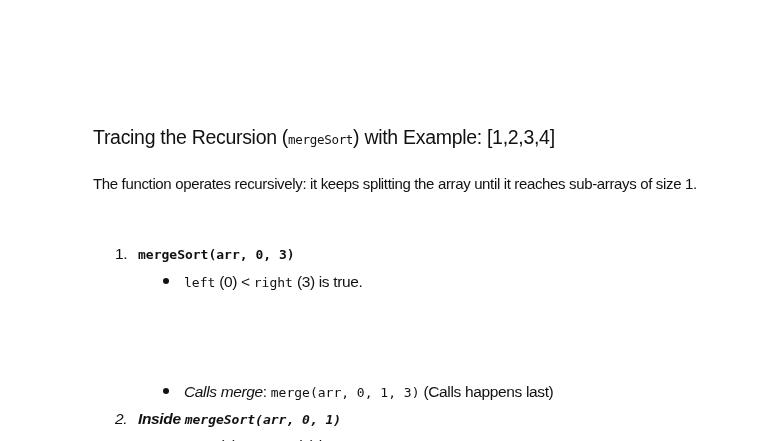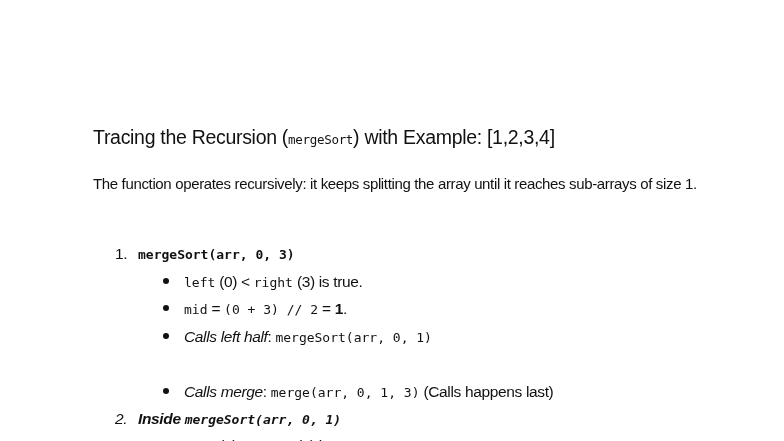--- a/index.html
+++ b/index.html
@@ -94,27 +94,21 @@
   <div class="para">The function operates recursively: it keeps splitting the array until it reaches sub-arrays of size 1.</div>
 
   <div class="row num" style="top:240px;">
     <span class="marker">1.</span><span class="code bold">mergeSort(arr, 0, 3)</span>
   </div>
 
   <div class="row bullet" style="top:268px;">
     <span class="dot"></span><span class="code">left</span><span> (0) &lt; </span><span class="code">right</span><span> (3) is true.</span>
   </div>
 
-  <div class="row bullet" style="top:295px;">
-    <span class="dot"></span><span class="code">mid</span><span> = </span><span class="code">(0 + 3) // 2</span><span> = </span><b>1</b><span>.</span>
-  </div>
 
-  <div class="row bullet" style="top:323px;">
-    <span class="dot"></span><em>Calls left half</em><span>: </span><span class="code">mergeSort(arr, 0, 1)</span>
-  </div>
 
 
   <div class="row bullet" style="top:378px;">
     <span class="dot"></span><em>Calls merge</em><span>: </span><span class="code">merge(arr, 0, 1, 3)</span><span> (Calls happens last)</span>
   </div>
 
   <div class="row num" style="top:405px;font-style:italic;">
     <span class="marker">2.</span><b>Inside </b><span class="code bold">mergeSort(arr, 0, 1)</span>
   </div>
 

